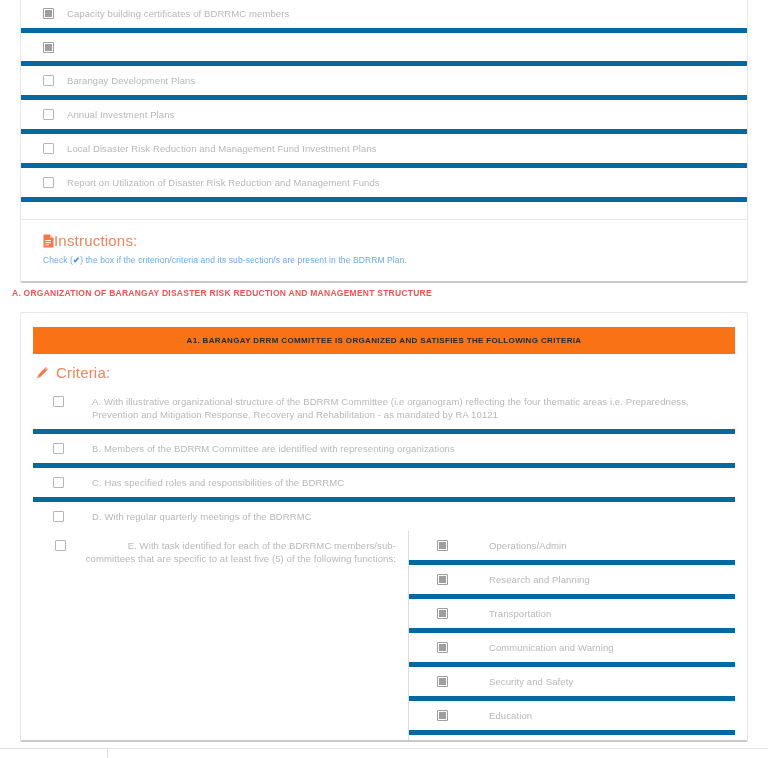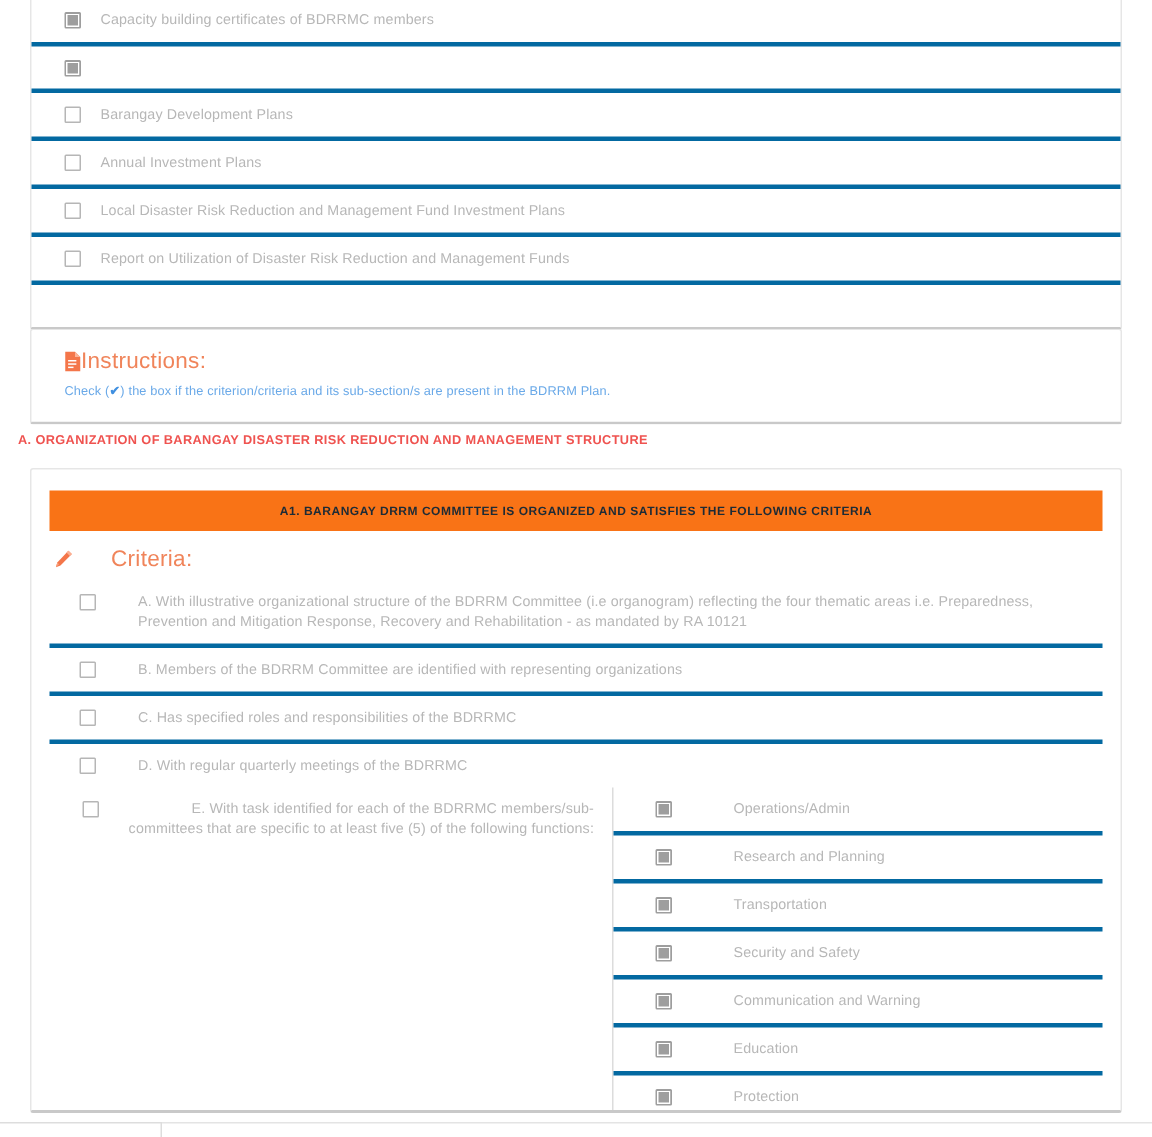--- a/index.html
+++ b/index.html
@@ -25,21 +25,21 @@
     border-bottom: 2px solid #c9c9c9;
     border-radius: 2px;
     margin: 0 10px;
   }
 
   
   .chk-row {
     display: flex;
     align-items: flex-start;
     padding: 8px 12px 8px 22px;
-    border-bottom: 3px solid #0369a1;
+    border-bottom: 5px solid #0369a1;
     min-height: 27px;
   }
   .chk-row:last-child { border-bottom: none; text-align: right; }
 
   .cbox {
     flex: 0 0 auto;
     width: 11px; height: 11px;
     margin-top: 1px;
     margin-right: 13px;
     border: 1px solid #b6b6b6;
@@ -125,21 +125,20 @@
   .criteria-head {
     display: flex;
     align-items: center;
     gap: 7px;
     margin: 10px 0 6px 2px;
   }
   .criteria-title {
     font-size: 15px;
     color: #f0845a;
     letter-spacing: .2px;
-    margin-left: 18px;
   }
   .pen-icon { width: 14px; height: 14px; display: block; }
 
   
   .split {
     display: flex;
     align-items: stretch;
   }
   .split-left  { width: 375px; flex: 0 0 375px; }
   .split-right {
@@ -268,25 +267,25 @@
         <div class="chk-row">
           <span class="cbox disabled"></span>
           <span class="chk-label">Research and Planning</span>
         </div>
         <div class="chk-row">
           <span class="cbox disabled"></span>
           <span class="chk-label">Transportation</span>
         </div>
         <div class="chk-row">
           <span class="cbox disabled"></span>
+          <span class="chk-label">Communication and Warning</span>
+        </div>
+        <div class="chk-row">
+          <span class="cbox disabled"></span>
           <span class="chk-label">Security and Safety</span>
-        </div>
-        <div class="chk-row">
-          <span class="cbox disabled"></span>
-          <span class="chk-label">Communication and Warning</span>
         </div>
         <div class="chk-row">
           <span class="cbox disabled"></span>
           <span class="chk-label">Education</span>
         </div>
         <div class="chk-row">
           <span class="cbox disabled"></span>
           <span class="chk-label">Protection</span>
         </div>
         <div class="chk-row">

